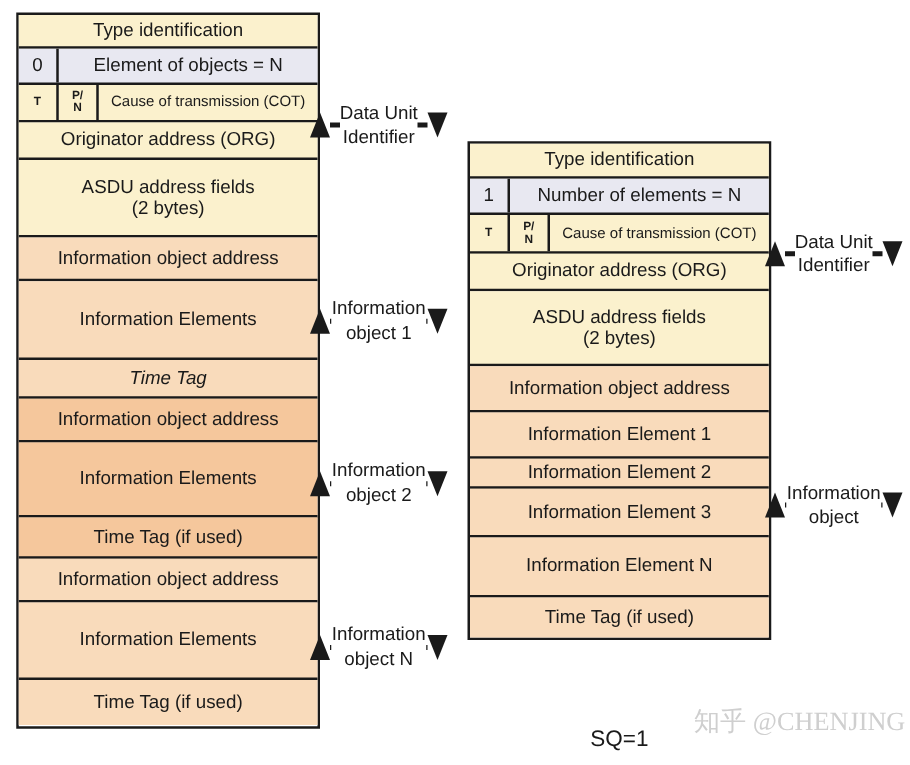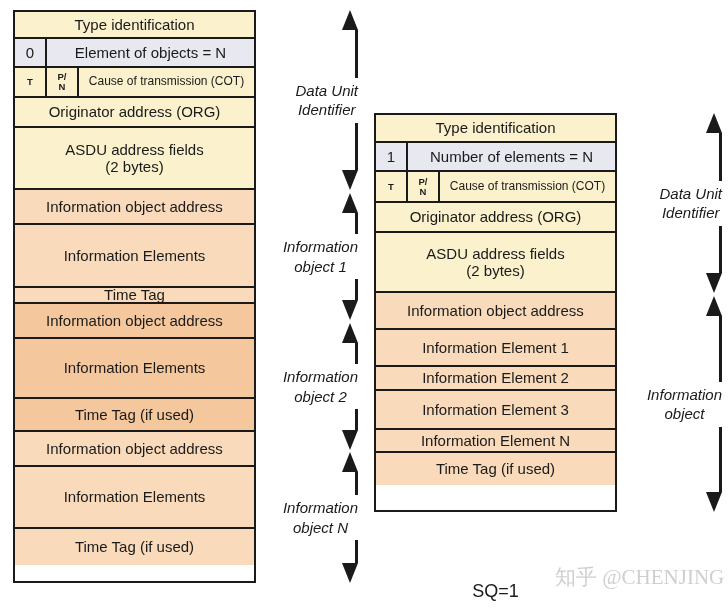--- a/index.html
+++ b/index.html
@@ -22,22 +22,22 @@
   .lavender { background:var(--lavender,#e8e8f1); }
   .peach    { background:var(--peach,#f9dbbb); }
   .orange   { background:var(--orange,#f5c79c); }
   .cell { display:flex; flex-direction:column; align-items:center; justify-content:center; }
   .cell-small { width:30px; border-right:2px solid var(--border,#1a1a1a); flex:0 0 auto; }
   .cell-rest { flex:1 1 auto; }
   .tinybold { font-size:9.5px; font-weight:bold; line-height:1.05; }
   .cotbold  { font-size:12px; font-weight:normal; }
   .two-line span { display:block; }
   .varrow {
-    position:absolute; width:110px; display:flex; flex-direction:column;
-    align-items:flex-end; box-sizing:border-box;font-style:italic;
+    position:absolute; width:110px; display:flex; 
+    align-items:center; box-sizing:border-box;
   }
   .ah-up {
     width:0; height:0; flex:0 0 auto;
     border-left:8px solid transparent; border-right:8px solid transparent;
     border-bottom:20px solid var(--border,#1a1a1a);
   }
   .ah-down {
     width:0; height:0; flex:0 0 auto;
     border-left:8px solid transparent; border-right:8px solid transparent;
     border-top:20px solid var(--border,#1a1a1a);
@@ -83,21 +83,21 @@
         <span>ASDU address fields</span>
         <span>(2 bytes)</span>
       </span>
     </div>
     <div class="row peach" style="height:35px;">
         <span>Information object address</span>
       </div>
     <div class="row peach" style="height:63px;">
         <span>Information Elements</span>
       </div>
-    <div class="row peach" style="height:16px;">
+    <div class="row peach" style="height:31px;font-style:italic;">
         <span>Time Tag</span>
       </div>
     <div class="row orange" style="height:35px;">
         <span>Information object address</span>
       </div>
     <div class="row orange" style="height:60px;">
         <span>Information Elements</span>
       </div>
     <div class="row orange" style="height:33px;">
         <span>Time Tag (if used)</span>
@@ -184,21 +184,21 @@
       </div>
     <div class="row peach" style="height:37px;">
         <span>Information Element 1</span>
       </div>
     <div class="row peach" style="height:24px;">
         <span>Information Element 2</span>
       </div>
     <div class="row peach" style="height:39px;">
         <span>Information Element 3</span>
       </div>
-    <div class="row peach" style="height:23px;">
+    <div class="row peach" style="height:48px;">
         <span>Information Element N</span>
       </div>
     <div class="row peach" style="height:32px;">
         <span>Time Tag (if used)</span>
       </div>
   </div>
 
   <div class="varrow" style="left:612px; top:113px; height:180px;">
     <div class="ah-up"></div>
     <div class="aline"></div>

